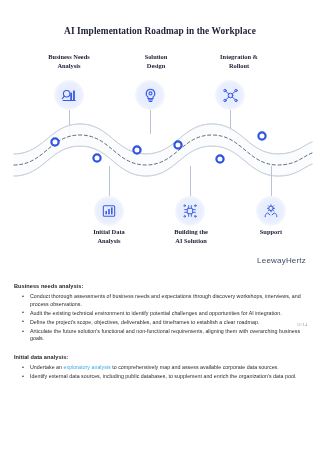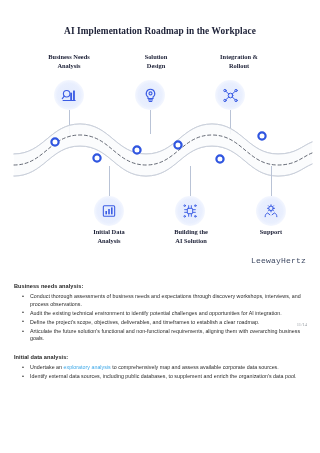--- a/index.html
+++ b/index.html
@@ -109,21 +109,21 @@
     top: 62px;
     width: 320px;
     height: 80px;
   }
 
   
   .brand {
     position: absolute;
     top: 256px;
     right: 14px;
-    font-family: Liberation Mono, monospace;
+    font-family: Liberation Sans, sans-serif;
     font-size: 8px;
     color: #3f4a63;
     letter-spacing: 0.2px;
   }
 
   
   .body-copy {
     position: absolute;
     top: 283px;
     left: 14px;

